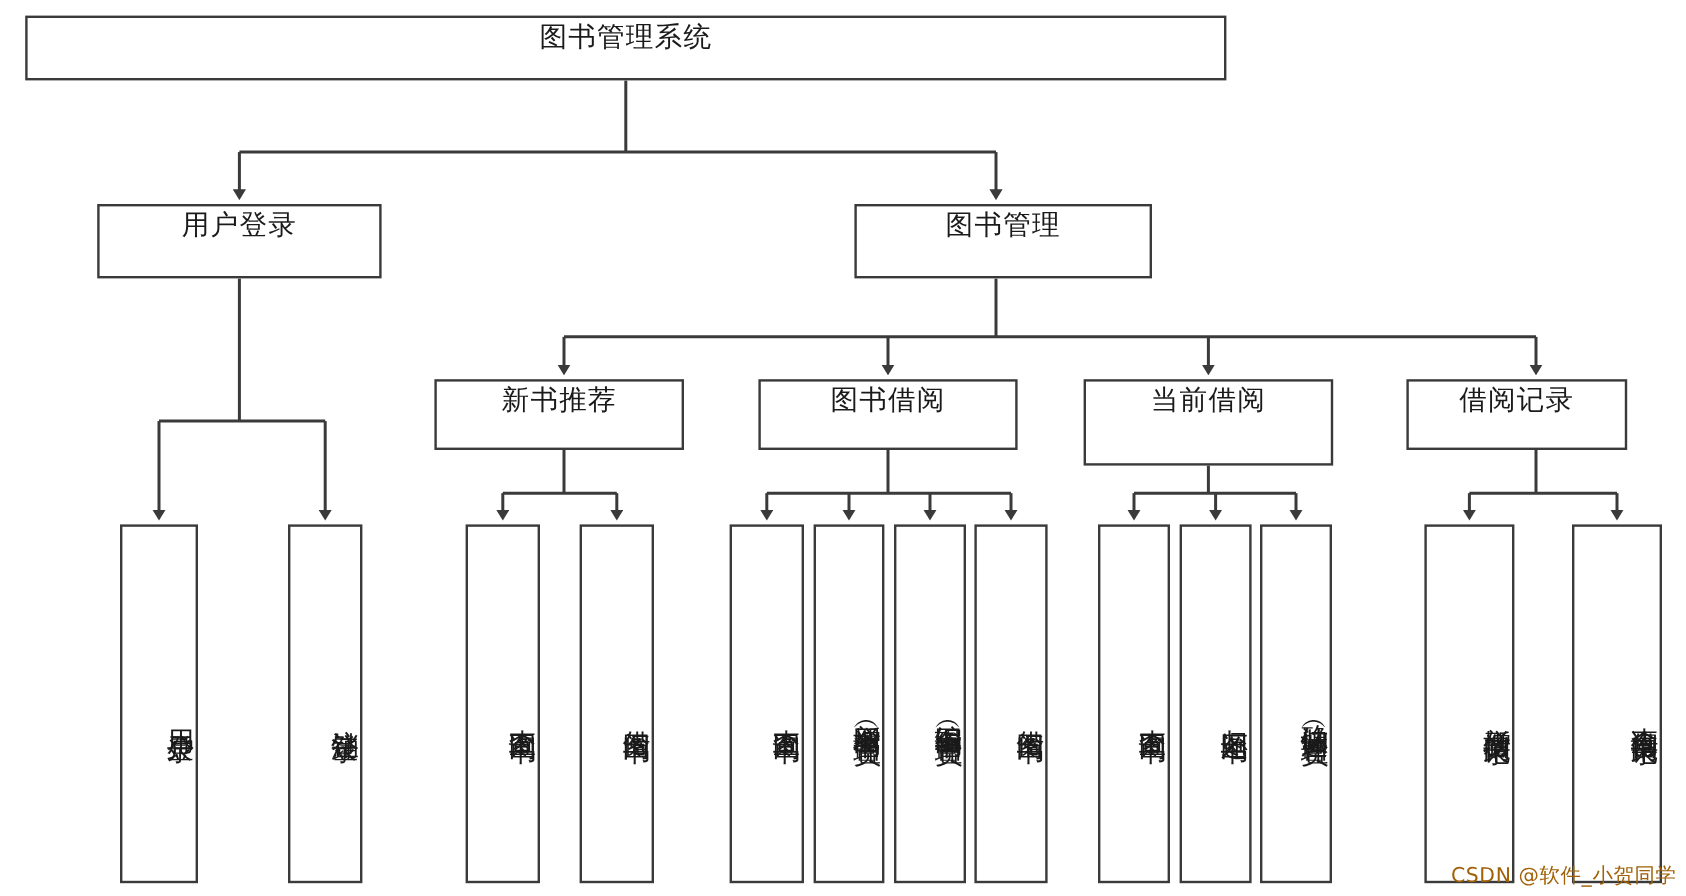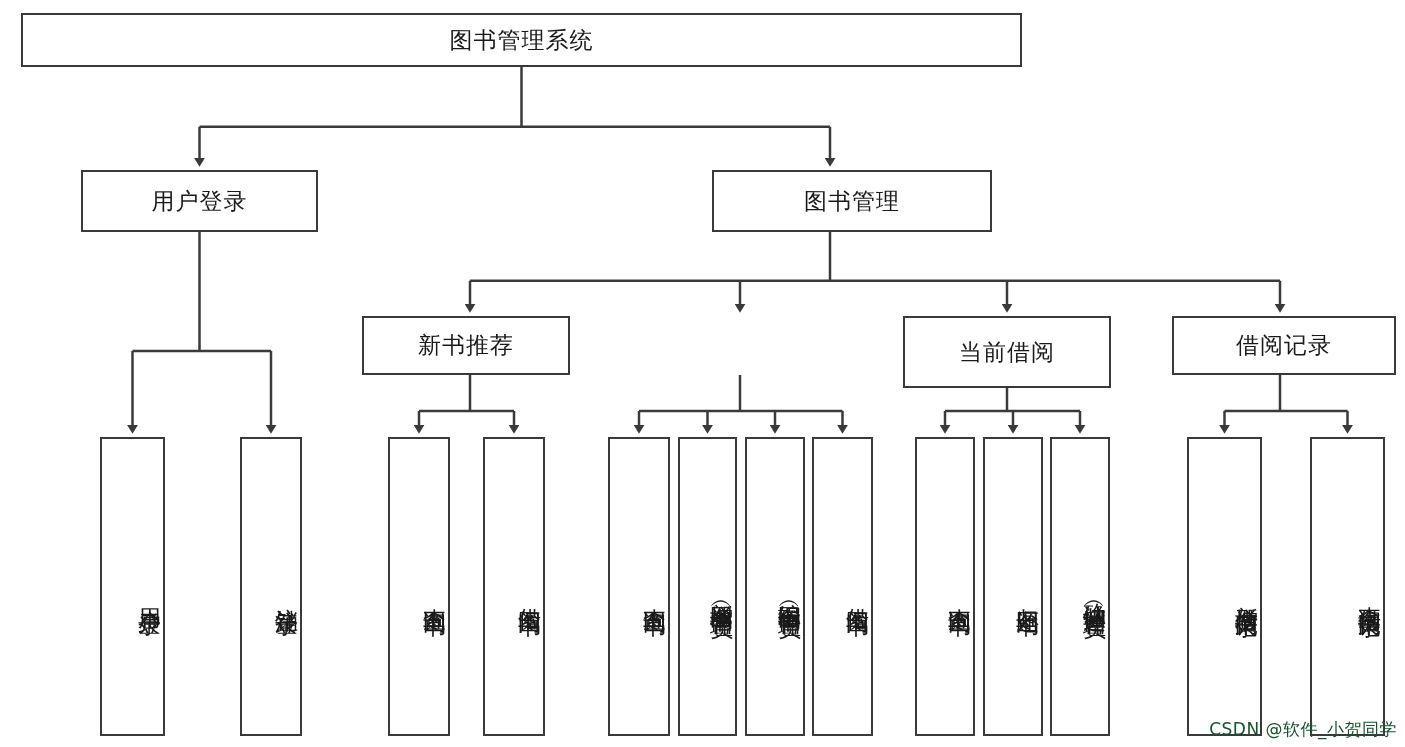--- a/index.html
+++ b/index.html
@@ -23,21 +23,20 @@
     top: 0;
     width: 1405px;
     height: 747px;
   }
   .node {
     position: absolute;
     box-sizing: border-box;
     border: 2.5px solid #3a3a3a;
     background: #ffffff;
     display: flex;
-    align-items: center;
     justify-content: center;
     color: #1a1a1a;
     z-index: 2;
   }
   .node.horiz {
     font-size: 23px;
     letter-spacing: 1px;
   }
   .node.vert {
     writing-mode: vertical-rl;
@@ -51,21 +50,21 @@
     white-space: normal;
   }
   .node .label {
     display: block;
   }
   .watermark {
     position: absolute;
     right: 8px;
     bottom: 6px;
     font-size: 17px;
-    color: #14532d;
+    color: #a16207;
     z-index: 5;
     white-space: nowrap;
     letter-spacing: 0.5px;
   }
 </style>
 </head>
 <body>
 
 <div id="canvas">
   <svg id="edges" viewBox="0 0 1405 747">
@@ -110,30 +109,33 @@
         <path d="M1347.5,410.96 L1347.5,426" marker-end="url(#arrow)"></path>
       </g>
   </svg>
 
   <div class="node horiz" style="left: 21px; top: 13px; width: 1001px; height: 54px;">
     <span class="label">图书管理系统</span>
   </div>
   <div class="node horiz" style="left: 81px; top: 170px; width: 237px; height: 62px;">
     <span class="label">用户登录</span>
   </div>
-  <div class="node horiz" style="left: 712px; top: 170px; width: 280px; height: 62px;">
+  <div class="node horiz" style="left: 712px; top: 170px; width: 248px; height: 62px;">
     <span class="label">图书管理</span>
   </div>
   <div class="node horiz" style="left: 362px; top: 316px; width: 208px; height: 59px;">
     <span class="label">新书推荐</span>
   </div>
+  <div class="node horiz" style="left: 632px; top: 316px; width: 216px; height: 59px;">
+    <span class="label">图书借阅</span>
+  </div>
   <div class="node horiz" style="left: 903px; top: 316px; width: 208px; height: 72px;">
     <span class="label">当前借阅</span>
   </div>
-  <div class="node horiz" style="left: 1172px; top: 316px; width: 224px; height: 59px;">
+  <div class="node horiz" style="left: 1172px; top: 316px; width: 184px; height: 59px;">
     <span class="label">借阅记录</span>
   </div>
 
   <div class="node vert" style="left: 100px; top: 437px; width: 65px; height: 299px;">
     <span class="label">用户登录</span>
   </div>
   <div class="node vert" style="left: 240px; top: 437px; width: 62px; height: 299px;">
     <span class="label">注销登录</span>
   </div>
   <div class="node vert" style="left: 388px; top: 437px; width: 62px; height: 299px;">

